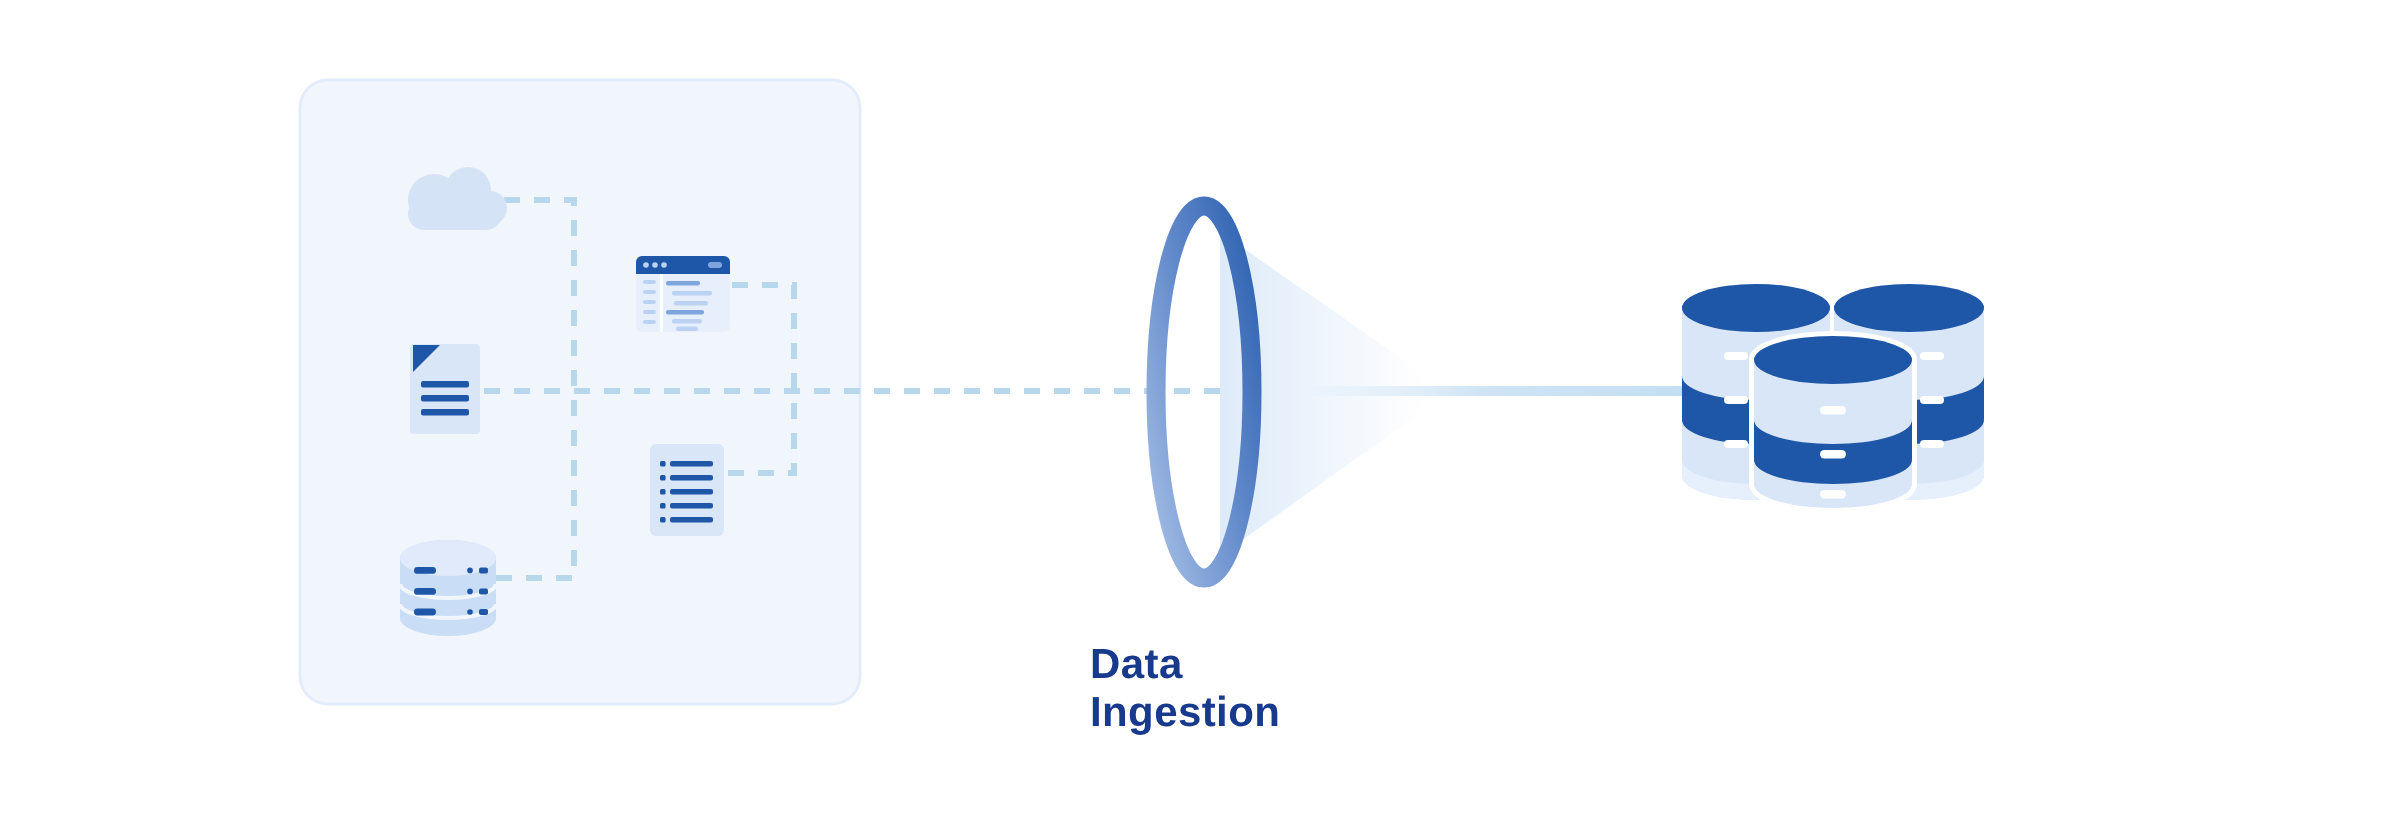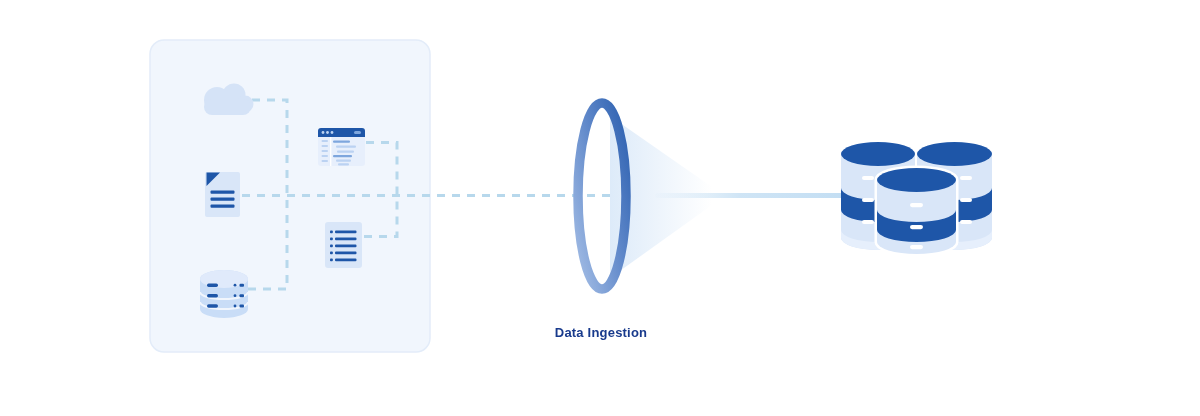--- a/index.html
+++ b/index.html
@@ -6,21 +6,21 @@
   .canvas{position:relative;width:1200px;height:416px;background:var(--bg,#fff);overflow:hidden;
           font-family:"Liberation Sans", sans-serif;}
   .canvas svg{position:absolute;left:0;top:0;}
   .dashline{stroke:var(--dash);stroke-width:3;fill:none;stroke-dasharray:8 7;}
   .f-accent{fill:var(--accent);}
   .f-light{fill:var(--icon-light);}
   .f-mid{fill:var(--icon-mid);}
   .f-white{fill:var(--white);}
   .ingestion-label{
     position:absolute;left:545px;top:321px;width:112px;
-    text-align:center;font-size:13px;font-weight:700;line-height:24px;
+    font-size:21px;font-weight:700;line-height:24px;
     color:var(--label);letter-spacing:.2px;
   }
 </style>
 </head>
 <body>
 
 <div class="canvas">
 <svg width="1200" height="416" viewBox="0 0 1200 416">
   <defs>
     <linearGradient id="ringGrad" x1="0" y1="1" x2="1" y2="0">

